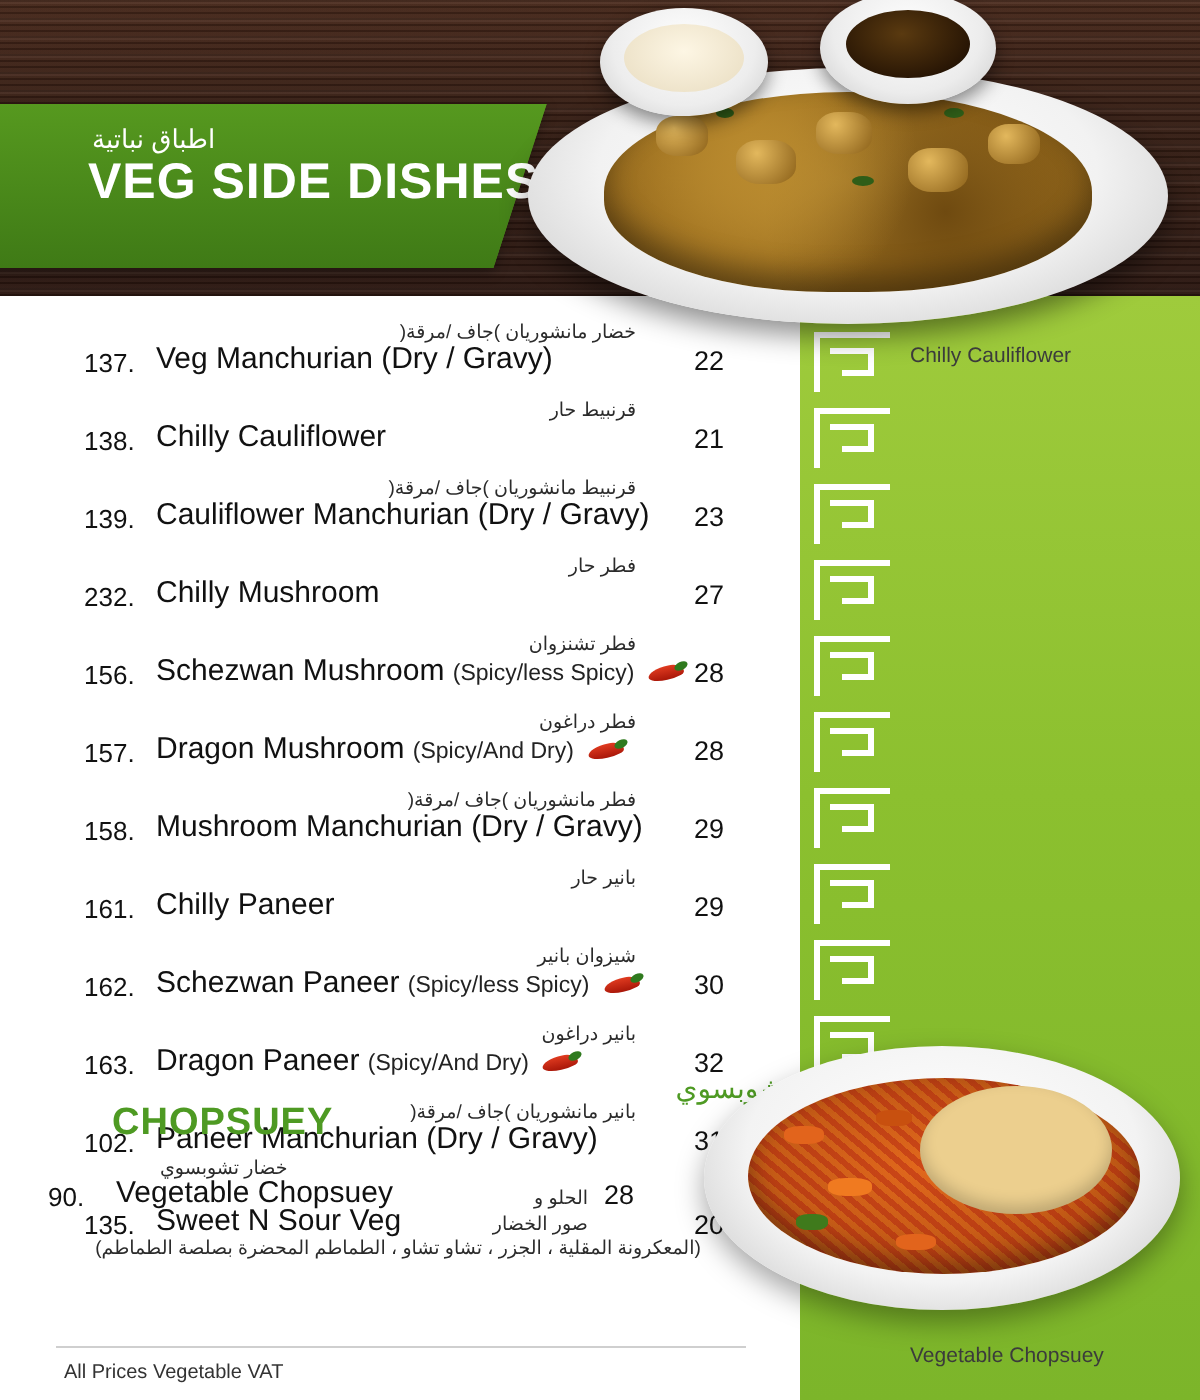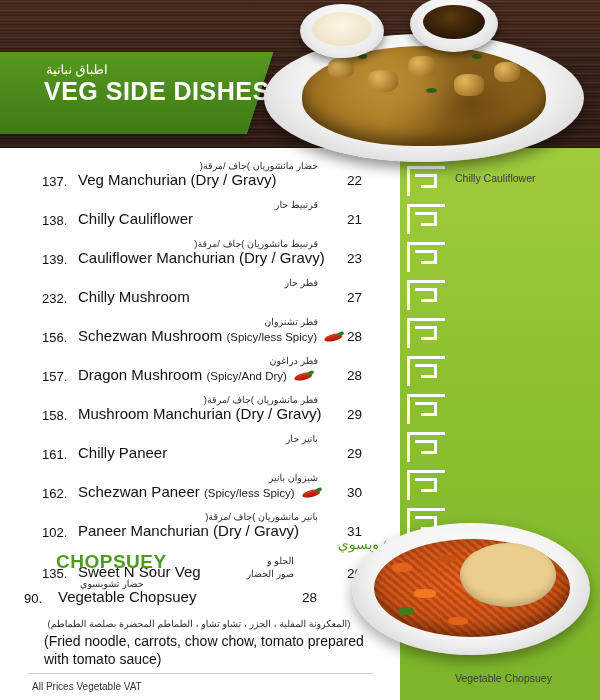--- a/index.html
+++ b/index.html
@@ -543,20 +543,26 @@
       <div class="m-price">29</div>
     </div>
 
     <div class="menu-row">
       <div class="m-ar">شيزوان بانير</div>
       <div class="m-num">162.</div>
       <div class="m-name"><span>Schezwan Paneer</span> <span class="m-note">(Spicy/less Spicy)</span><span class="chili"></span></div>
       <div class="m-price">30</div>
     </div>
 
+    <div class="menu-row">
+      <div class="m-ar">بانير دراغون</div>
+      <div class="m-num">163.</div>
+      <div class="m-name"><span>Dragon Paneer</span> <span class="m-note">(Spicy/And Dry)</span><span class="chili"></span></div>
+      <div class="m-price">32</div>
+    </div>
 
     <div class="menu-row">
       <div class="m-ar">بانير مانشوريان )جاف /مرقة(</div>
       <div class="m-num">102.</div>
       <div class="m-name"><span>Paneer Manchurian (Dry / Gravy)</span></div>
       <div class="m-price">31</div>
     </div>
 
     <div class="menu-row" style="height:46px">
       <div class="m-ar2" style="right:96px">الحلو و
@@ -574,21 +580,20 @@
 
     <div class="cs-row">
       <div class="cs-ar-item">خضار تشوبسوي</div>
       <div class="cs-num">90.</div>
       <div class="cs-name">Vegetable Chopsuey</div>
       <div class="cs-price">28</div>
     </div>
   </div>
 
   <div class="cs-desc-ar" style="position:absolute;left:4px;top:470px;width:390px;text-align:center;">(المعكرونة المقلية ، الجزر ، تشاو تشاو ، الطماطم المحضرة بصلصة الطماطم)</div>
-  <div class="cs-desc-en" style="position:absolute;left:44px;top:484px;width:320px;">(Fried noodle, carrots, chow chow, tomato prepared with tomato sauce)</div>
 
   <div class="vat-rule"></div>
   <div class="vat">All Prices Vegetable VAT</div>
 </div>
 
 <div class="food-bottom">
   <div class="plate-bottom"></div>
   <div class="chop-mound"></div>
   <div class="noodle-pile"></div>
   <div class="veg-bit" style="left:40px;top:40px;width:20px;height:9px;background:#e2641c;"></div>

